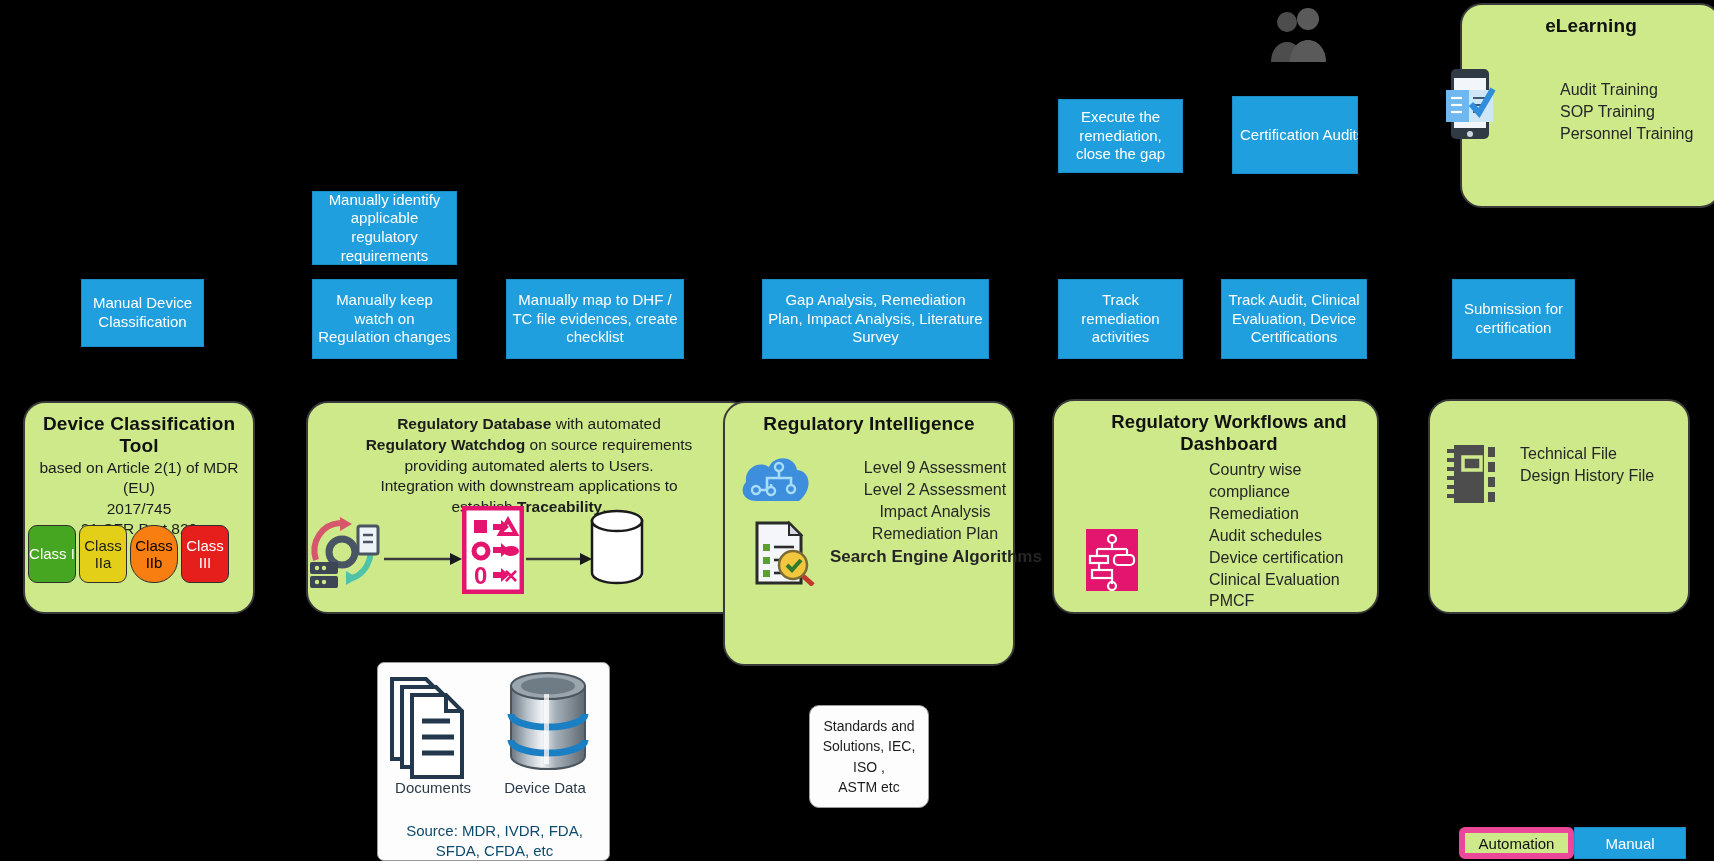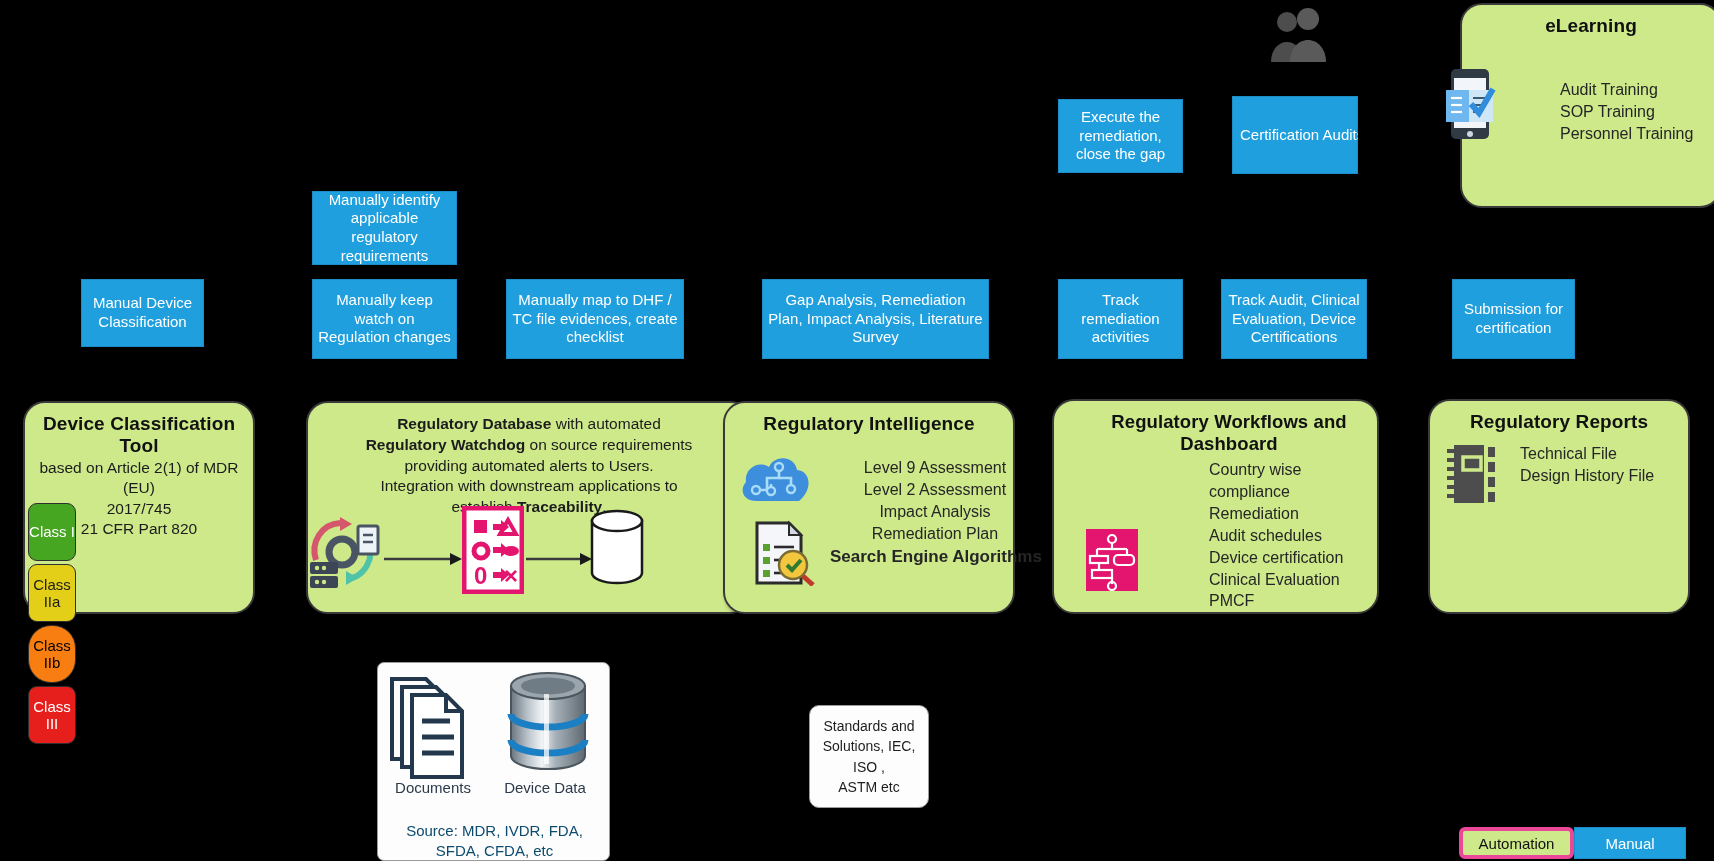--- a/index.html
+++ b/index.html
@@ -44,21 +44,21 @@
               display:flex;align-items:center;justify-content:center;height:100%;padding:0 8px;box-sizing:border-box;}
 
   
   .chips{position:absolute;display:flex;gap:3px;}
   .chip{width:48px;height:58px;border-radius:9px;border:1px solid #2f2f2f;
         display:flex;align-items:center;justify-content:center;text-align:center;
         font-size:15px;line-height:1.15;font-weight:normal;box-sizing:border-box;}
 
   
   .legend{position:absolute;display:flex;align-items:center;}
-  .lg-auto{width:115px;height:32px;background:#cde98a;border:4px solid #ec4899;border-radius:6px;
+  .lg-auto{width:115px;height:32px;background:#cde98a;border:6px solid #ec4899;border-radius:6px;
            display:flex;align-items:center;justify-content:center;font-size:15px;color:#111;
            box-shadow:2px 2px 3px rgba(0,0,0,.45);box-sizing:border-box;}
   .lg-man{width:112px;height:32px;background:#1f9fdd;border:1px solid #1b8ec7;
           display:flex;align-items:center;justify-content:center;font-size:15px;color:#fff;
           box-shadow:2px 2px 3px rgba(0,0,0,.45);box-sizing:border-box;}
 
   .ic{position:absolute;}
 </style>
 </head>
 <body>
@@ -93,21 +93,21 @@
   <div class="blue" style="left:1221px;top:279px;width:146px;height:80px;">Track Audit, Clinical Evaluation, Device Certifications</div>
 
   <div class="blue" style="left:1452px;top:279px;width:123px;height:80px;">Submission for certification</div>
 
   <div class="green" style="left:23px;top:401px;width:232px;height:213px;">
     <div class="title">Device Classification Tool</div>
     <div class="sub">based on Article 2(1) of MDR (EU)</div>
     <div class="sub">2017/745</div>
     <div class="sub">21 CFR Part 820</div>
   </div>
-  <div class="chips" style="left:28px;top:503px;flex-direction:column;">
+  <div class="chips" style="left:28px;top:525px;">
     <div class="chip" style="background:#46a521;color:#fff;">Class I</div>
     <div class="chip" style="background:#e3cf18;color:#1c1c1c;">Class IIa</div>
     <div class="chip" style="background:#f87e12;color:#000000;border-radius:23px;">Class IIb</div>
     <div class="chip" style="background:#e61f1c;color:#fff;">Class III</div>
   </div>
 
   <div class="green" style="left:306px;top:401px;width:446px;height:213px;">
     <div class="sub" style="padding-top:11px;">
       <b>Regulatory Database</b><span> with automated</span>
     </div>
@@ -170,21 +170,21 @@
     </svg>
   </span>
 
   <span class="ic" style="left:588px;top:509px;">
     <svg width="58" height="76" viewBox="0 0 58 76">
       <path d="M4 12 v52 a25 10 0 0 0 50 0 v-52z" fill="#ffffff" stroke="#1a1a1a" stroke-width="2.5"></path>
       <ellipse cx="29" cy="12" rx="25" ry="10" fill="#ffffff" stroke="#1a1a1a" stroke-width="2.5"></ellipse>
     </svg>
   </span>
 
-  <div class="green" style="left:723px;top:401px;width:292px;height:213px;">
+  <div class="green" style="left:723px;top:401px;width:292px;height:265px;">
     <div class="title">Regulatory Intelligence</div>
     <div class="lines" style="position:absolute;left:135px;top:54px;width:150px;text-align:center;">
       <div>Level 9 Assessment</div>
       <div>Level 2 Assessment</div>
       <div>Impact Analysis</div>
       <div>Remediation Plan</div>
       <div style="font-weight:bold;font-size:17px;white-space:nowrap;margin-left:-30px;">Search Engine Algorithms</div>
     </div>
   </div>
 
@@ -250,21 +250,20 @@
         <rect x="28" y="26" width="20" height="10" rx="4"></rect>
         <line x1="13" y1="34" x2="13" y2="41"></line>
         <rect x="6" y="41" width="20" height="8"></rect>
         <line x1="26" y1="49" x2="26" y2="55"></line>
         <circle cx="26" cy="57" r="4"></circle>
       </g>
     </svg>
   </span>
 
   <div class="green" style="left:1428px;top:399px;width:262px;height:215px;">
-    <div class="title">Regulatory Reports</div>
     <div class="lines" style="position:absolute;left:90px;top:42px;">
       <div>Technical File</div>
       <div>Design History File</div>
     </div>
   </div>
 
   <span class="ic" style="left:1444px;top:443px;">
     <svg width="54" height="62" viewBox="0 0 54 62">
       <rect x="10" y="2" width="30" height="58" fill="#4d4d4d"></rect>
       <rect x="19" y="14" width="18" height="13" fill="none" stroke="#cde98a" stroke-width="3.5"></rect>

